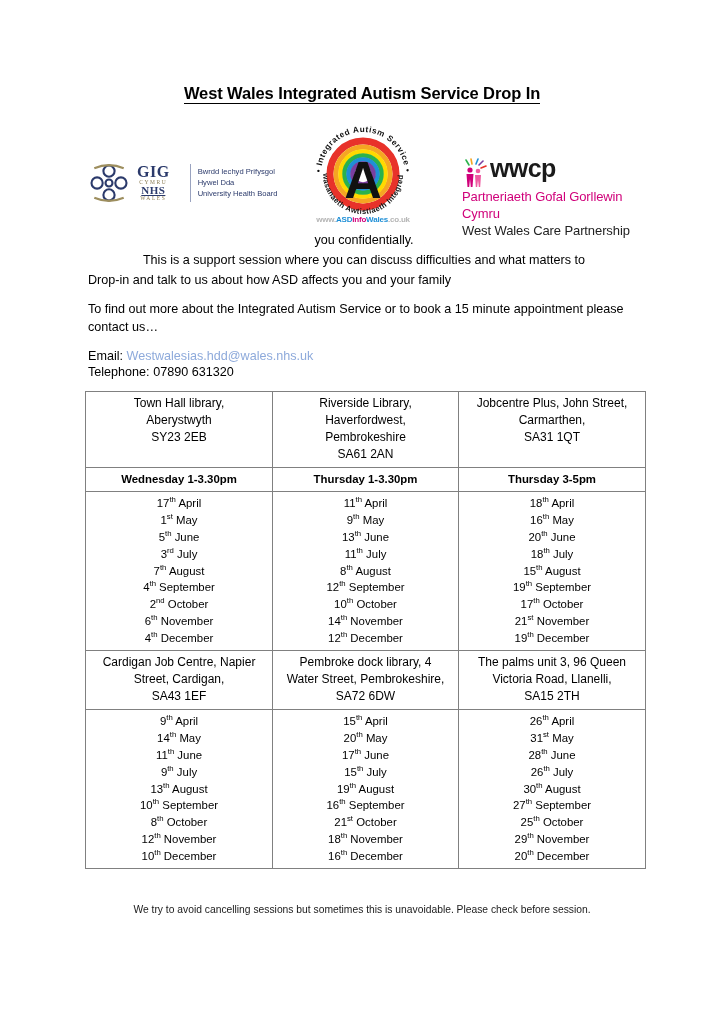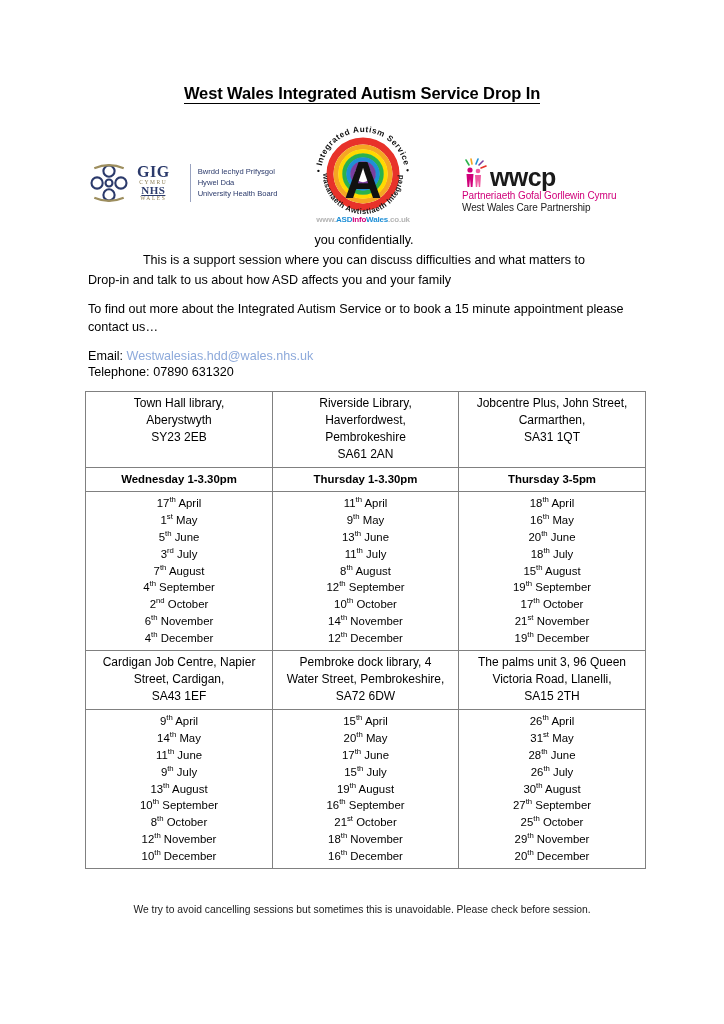--- a/index.html
+++ b/index.html
@@ -90,31 +90,31 @@
   .ias-url .u4 { color: #1f8fd6; }
   .ias-url .u5 { color: #b5b5b5; }
 
   
   .wwcp-logo {
     position: absolute;
     left: 462px;
     top: 36px;
     width: 180px;
   }
-  .wwcp-top { display: flex; align-items: flex-end; gap: 2px; }
+  .wwcp-top { display: flex; gap: 2px; }
   .wwcp-mark { width: 26px; height: 30px; flex: none; }
   .wwcp-name {
     font-size: 25px;
     font-weight: bold;
     line-height: 0.85;
     letter-spacing: -0.6px;
     color: #1a1a1a;
   }
-  .wwcp-cy { font-size: 10px; color: #d0007a; line-height: 1.3; margin-top: 1px; letter-spacing: -0.1px; }
-  .wwcp-en { font-size: 10px; color: #222; line-height: 1.2; letter-spacing: -0.1px; }
+  .wwcp-cy { font-size: 13px; color: #d0007a; line-height: 1.3; margin-top: 1px; letter-spacing: -0.1px; }
+  .wwcp-en { font-size: 13px; color: #222; line-height: 1.2; letter-spacing: -0.1px; }
 
   
   .body-copy { padding: 0 84px 0 88px; }
   .p-center {
     text-align: center;
     font-size: 12.6px;
     line-height: 1.42;
     margin: 0 0 2px 0;
   }
   .p-left {

